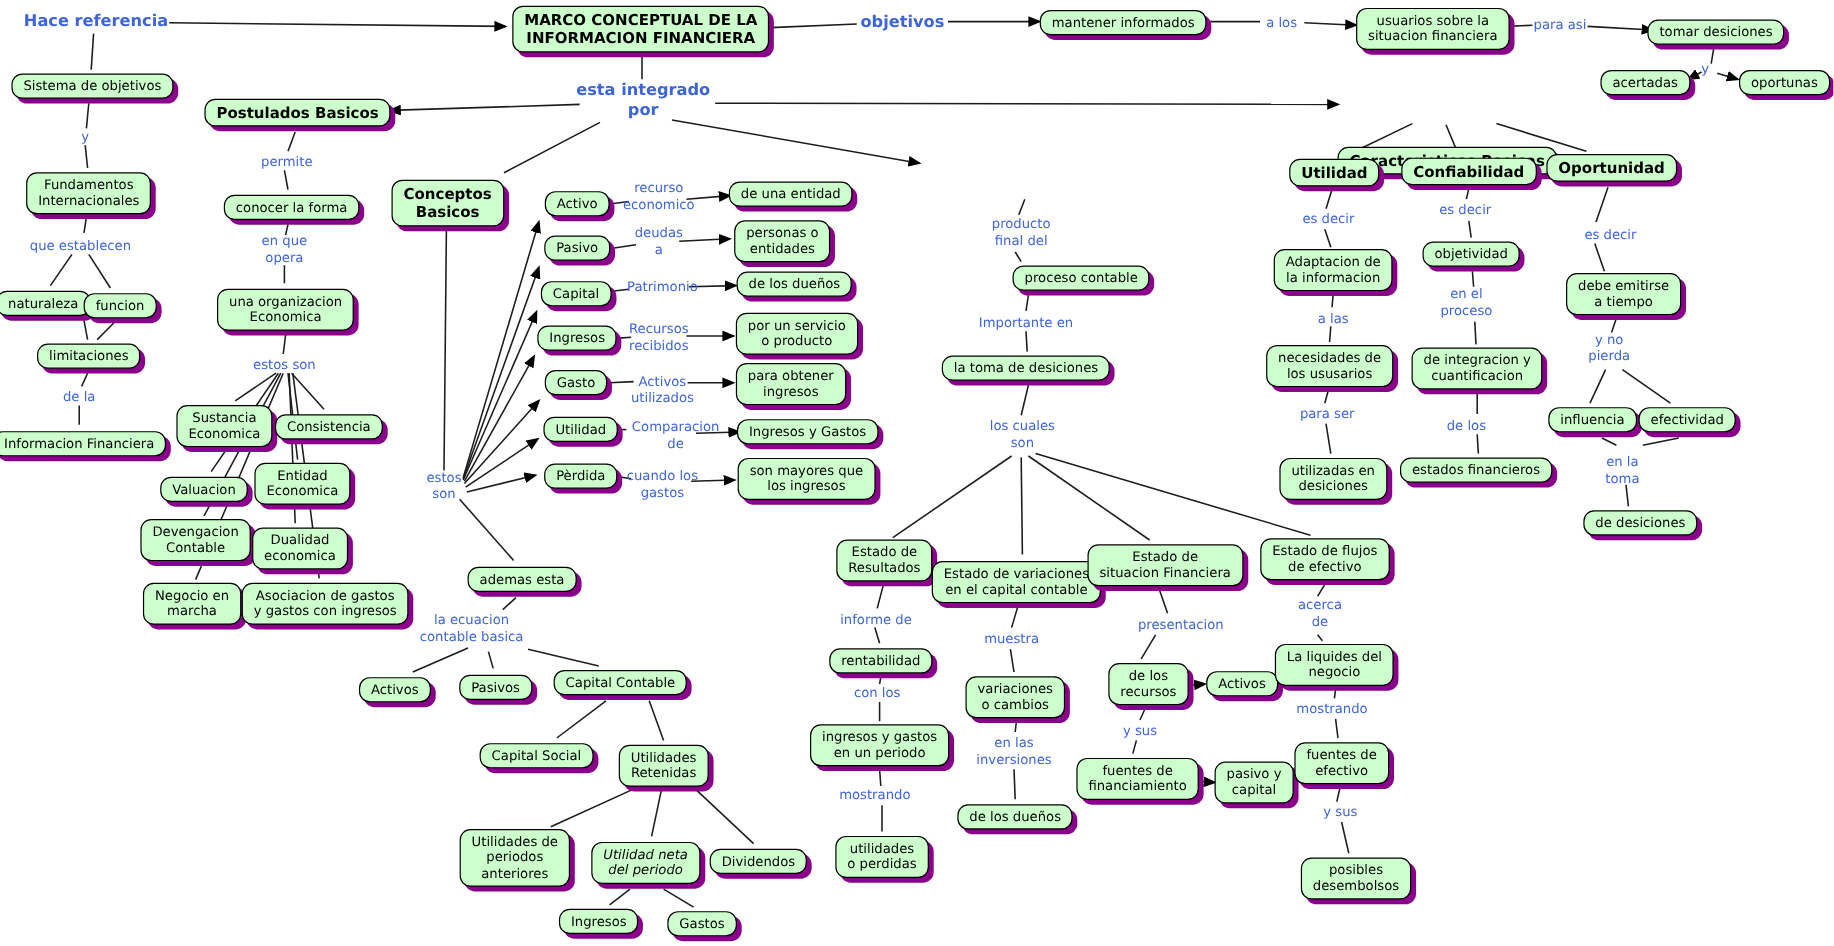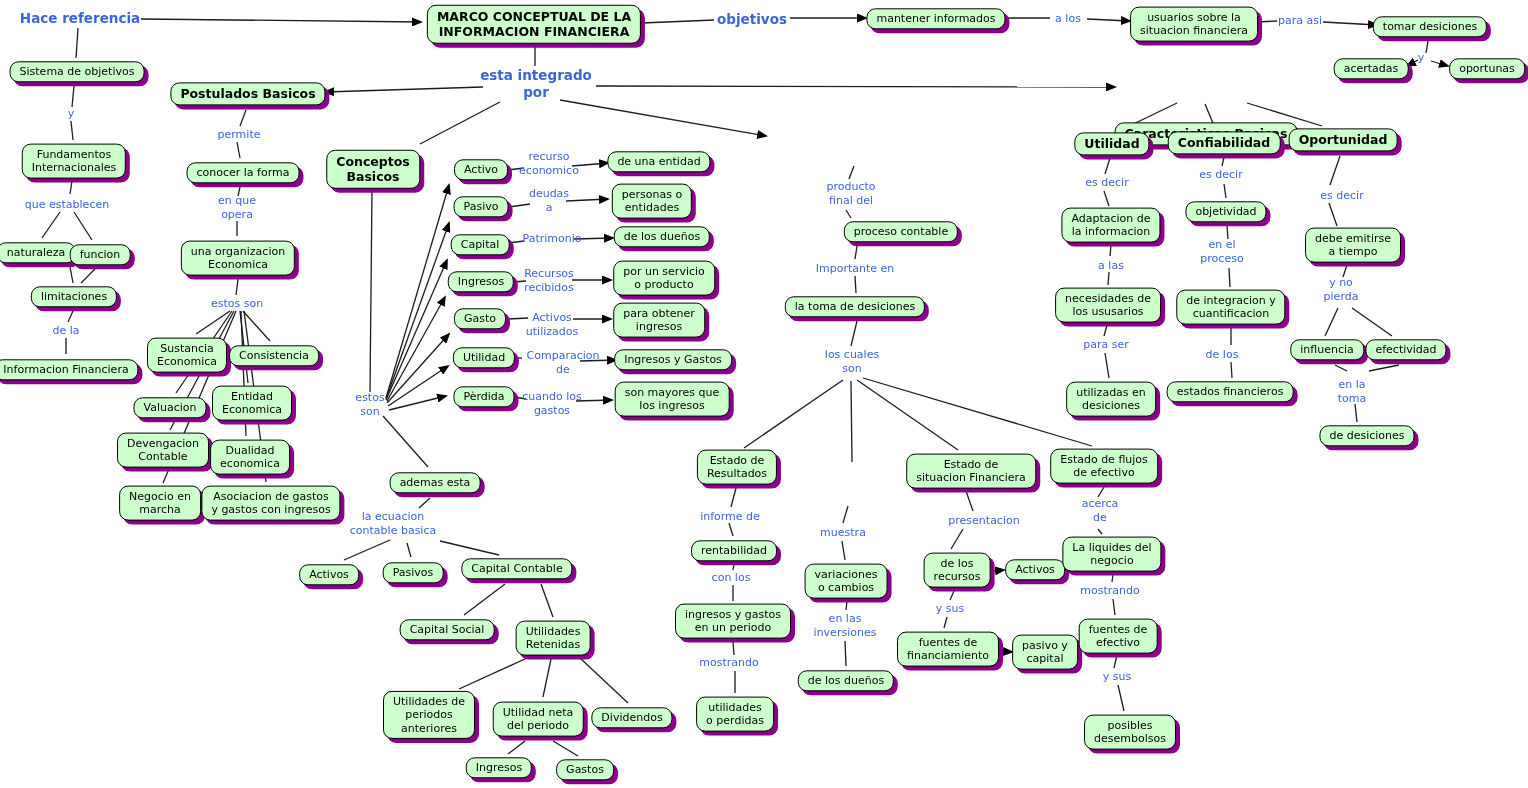--- a/index.html
+++ b/index.html
@@ -220,20 +220,22 @@
 o producto</div>
     <div class="node" style="left: 659px; top: 320px;">para obtener
 ingresos</div>
     <div class="node" style="left: 673px; top: 360px;">Ingresos y Gastos</div>
     <div class="node" style="left: 672px; top: 399px;">son mayores que
 los ingresos</div>
     <div class="node" style="left: 857px; top: 232px; margin-left: 44px;">proceso contable</div>
     <div class="node" style="left: 855px; top: 307px;">la toma de desiciones</div>
     <div class="node" style="left: 737px; top: 467px;">Estado de
 Resultados</div>
+    <div class="node" style="left: 847px; top: 485px;">Estado de variaciones
+en el capital contable</div>
     <div class="node" style="left: 971px; top: 471px;">Estado de
 situacion Financiera</div>
     <div class="node" style="left: 1104px; top: 466px;">Estado de flujos
 de efectivo</div>
     <div class="node" style="left: 734px; top: 551px;">rentabilidad</div>
     <div class="node" style="left: 733px; top: 621px;">ingresos y gastos
 en un periodo</div>
     <div class="node" style="left: 735px; top: 714px;">utilidades
 o perdidas</div>
     <div class="node" style="left: 846px; top: 581px;">variaciones
@@ -274,21 +276,21 @@
     <div class="node" style="left: 435px; top: 483px; text-align: right;">ademas esta</div>
     <div class="node" style="left: 329px; top: 575px;">Activos</div>
     <div class="node" style="left: 413px; top: 573px;">Pasivos</div>
     <div class="node" style="left: 517px; top: 569px;">Capital Contable</div>
     <div class="node" style="left: 447px; top: 630px;">Capital Social</div>
     <div class="node" style="left: 553px; top: 638px;">Utilidades
 Retenidas</div>
     <div class="node" style="left: 429px; top: 715px;">Utilidades de
 periodos
 anteriores</div>
-    <div class="node" style="left: 538px; top: 719px;">Utilidad neta
+    <div class="node" style="left: 538px; top: 719px; font-style: italic;">Utilidad neta
 del periodo</div>
     <div class="node" style="left: 632px; top: 718px;">Dividendos</div>
     <div class="node" style="left: 499px; top: 768px;">Ingresos</div>
     <div class="node" style="left: 585px; top: 770px;">Gastos</div>
     <div class="elabel bold" style="left: 80px; top: 18px;">Hace referencia</div>
     <div class="elabel bold" style="left: 752px; top: 19px;">objetivos</div>
     <div class="elabel" style="left: 1068px; top: 19px;">a los</div>
     <div class="elabel" style="left: 1300px; top: 21px;">para asi</div>
     <div class="elabel" style="left: 1421px; top: 58px;">y</div>
     <div class="elabel bold" style="left: 536px; top: 84px;">esta integrado

